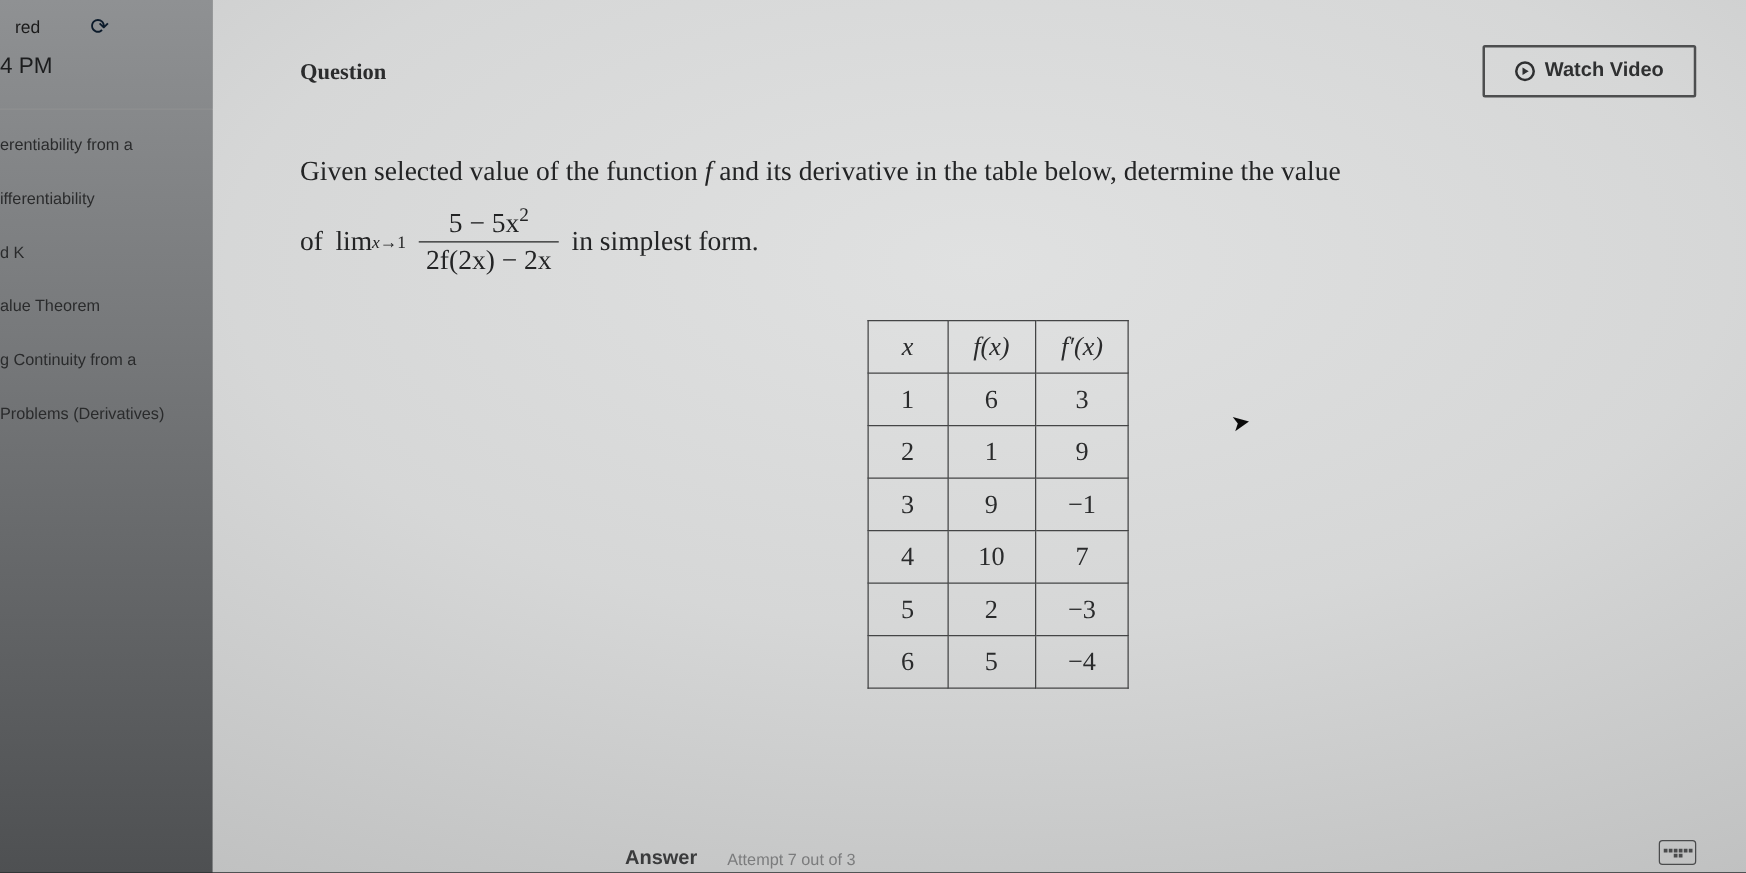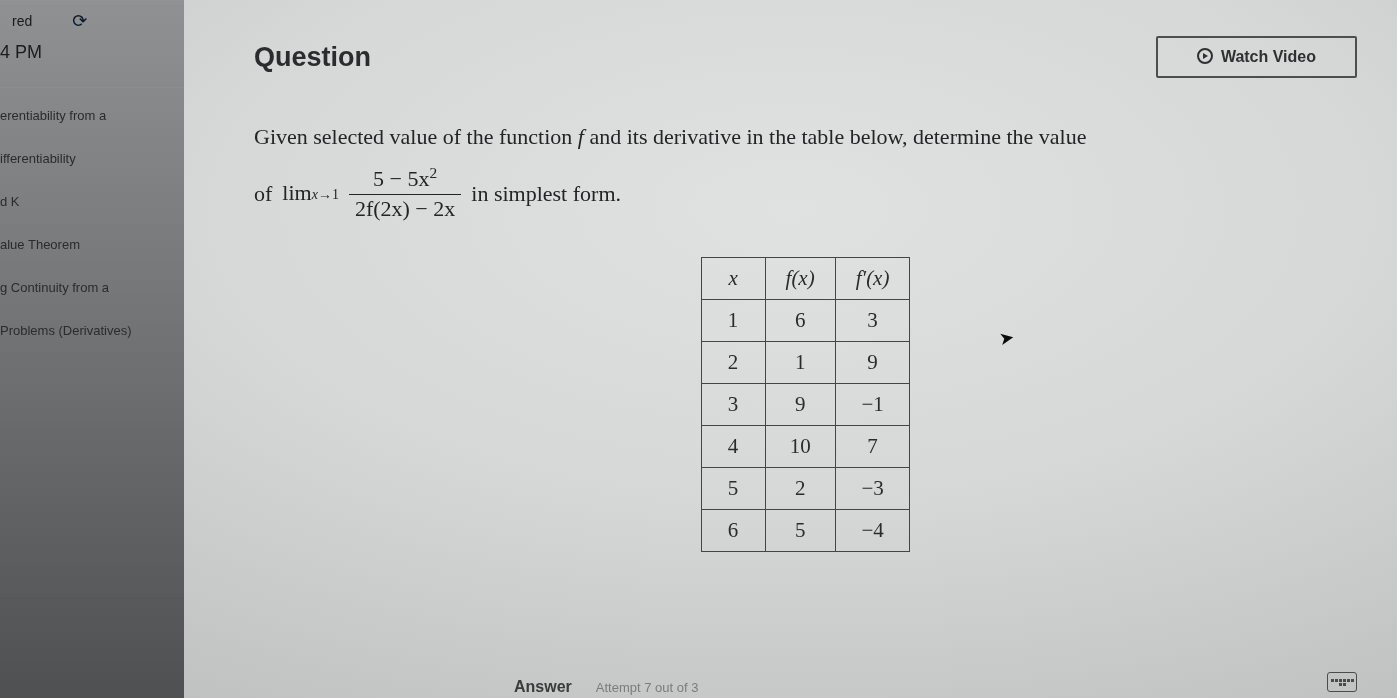--- a/index.html
+++ b/index.html
@@ -1,20 +1,20 @@
 <!DOCTYPE html>
 <html><head>
 <meta charset="utf-8">
 <style>
   * { box-sizing: border-box; margin: 0; padding: 0; }
   html, body { width: 1397px; height: 698px; overflow: hidden; font-family: Georgia, 'Times New Roman', serif; }
   body { background: #2a2d2f; display: flex; }
   
   .sidebar {
-    width: 184px;
+    width: 170px;
     background: linear-gradient(to bottom, #8f9193 0%, #76787a 40%, #4e5052 100%);
     padding: 10px 0;
     color: #1a1a1a;
     font-family: Arial, sans-serif;
     font-size: 13px;
     display: flex;
     flex-direction: column;
   }
   .sidebar-top { display: flex; align-items: center; padding: 0 12px; gap: 40px; }
   .sidebar-top .lbl { font-size: 14px; color: #1a1a1a; }
@@ -25,33 +25,34 @@
   .sidebar .spacer { flex: 1; }
   
   .page {
     flex: 1;
     background: radial-gradient(ellipse 140% 120% at 50% 30%, #e0e1e1 0%, #d6d7d7 35%, #bfc0c0 70%, #9b9c9c 100%);
     position: relative;
     padding: 36px 40px 0 70px;
   }
   
   .header-row { display: flex; align-items: center; margin-bottom: 42px; }
-  .q-label { font-family: Liberation Sans, sans-serif; font-weight: 700; font-size: 27px; color: #2b2c2d; }
+  .q-label { font-family: Liberation Serif, serif; font-weight: 700; font-size: 18px; color: #2b2c2d; }
   .header-spacer { flex: 1; }
   .btn {
     border: 2px solid #4d4e4f;
     background: transparent;
-    padding: 10px 39px;
+    padding: 10px 24px;
     font-family: Arial, sans-serif;
     font-size: 16px;
     font-weight: 600;
     color: #2f3031;
     border-radius: 2px;
     margin-left: 18px;
     display: inline-flex;
+    align-items: center;
     gap: 8px;
     cursor: pointer;
   }
   .btn .play-ring {
     width: 16px; height: 16px; border: 2px solid #2f3031; border-radius: 50%;
     display:inline-flex; align-items:center; justify-content:center;
   }
   .btn .play-tri {
     width:0; height:0; border-left:5px solid #2f3031; border-top:3px solid transparent; border-bottom:3px solid transparent; margin-left:1px;
   }

